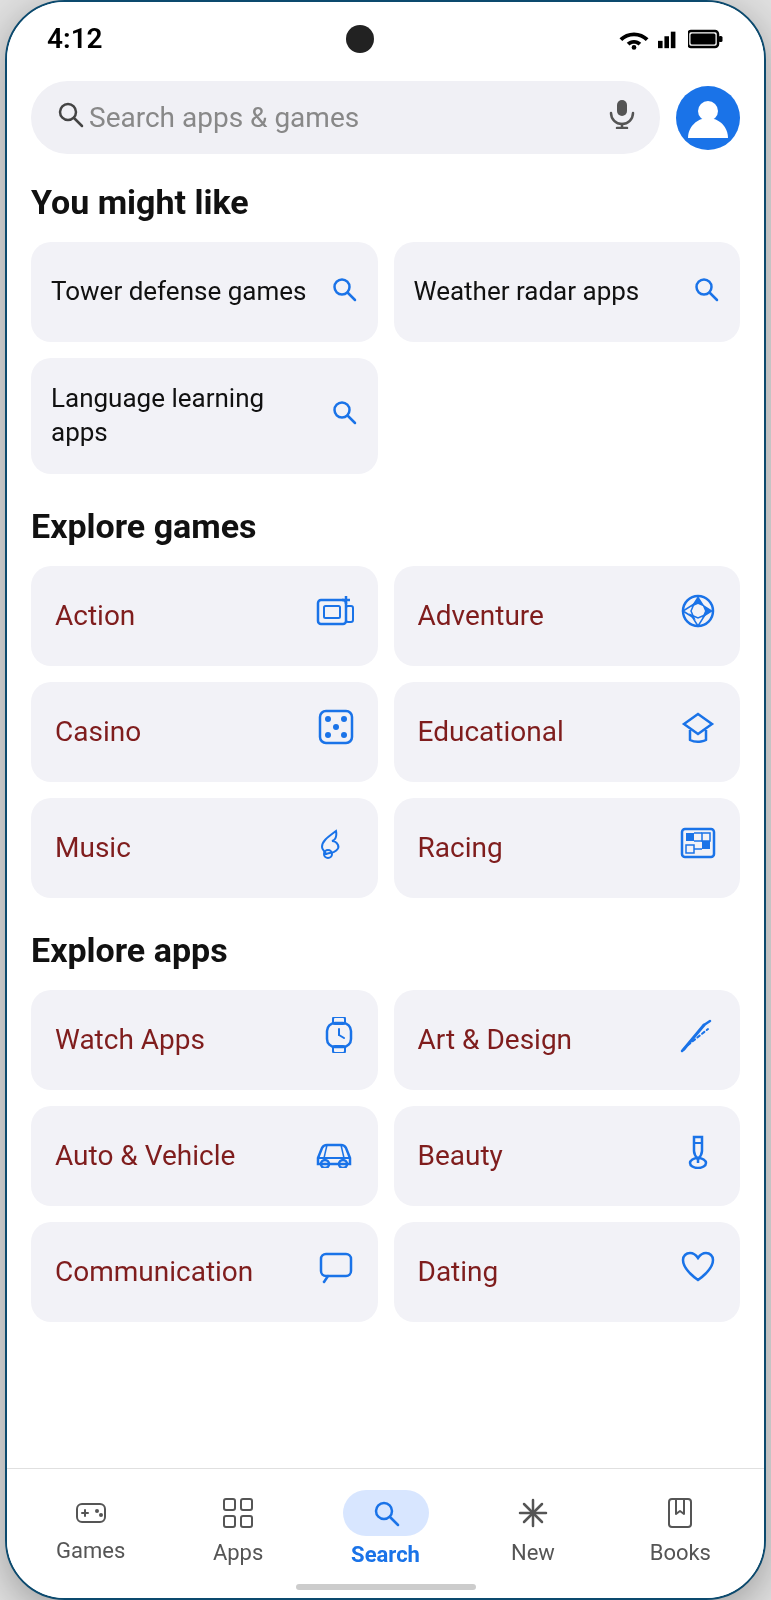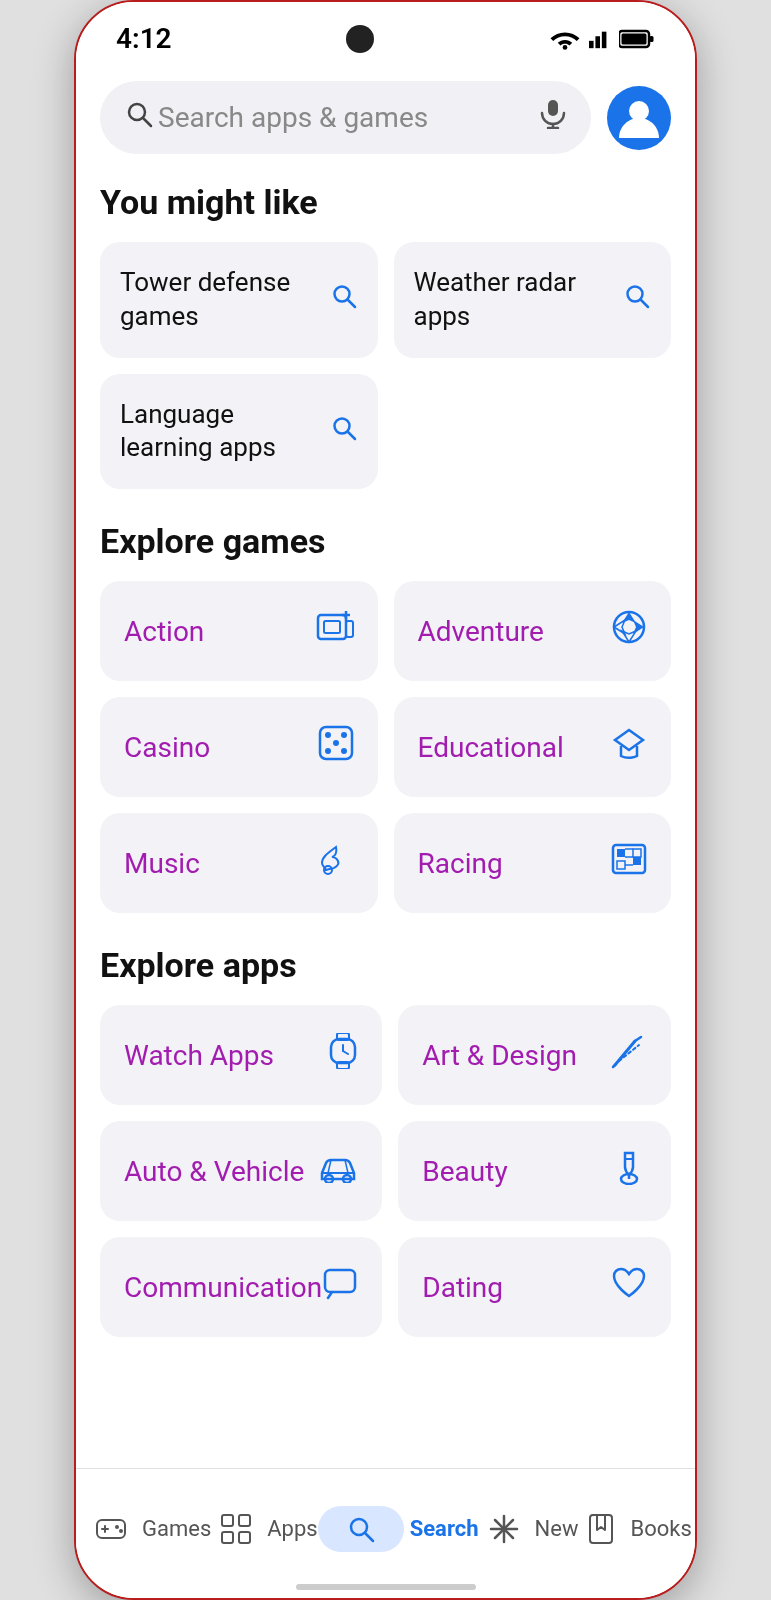--- a/index.html
+++ b/index.html
@@ -7,28 +7,28 @@
     body {
       background: #e0e0e0;
       display: flex;
       justify-content: center;
       align-items: center;
       min-height: 100vh;
       font-family: 'Roboto', Arial, sans-serif;
     }
 
     .phone-frame {
-      width: 623px;
+      width: 761px;
       height: 1600px;
       background: #fff;
       border-radius: 60px;
       overflow: hidden;
       position: relative;
       box-shadow: 0 10px 40px rgba(0,0,0,0.3);
-      border: 2px solid #b91c1c;
+      border: 2px solid #0c4a6e;
     }
 
     .status-bar {
       display: flex;
       justify-content: space-between;
       align-items: center;
       padding: 20px 40px 10px 40px;
       background: #fff;
     }
 
@@ -165,21 +165,21 @@
       padding: 26px 24px;
       display: flex;
       align-items: center;
       justify-content: space-between;
       cursor: pointer;
       min-height: 100px;
     }
 
     .category-text {
       font-size: 28px;
-      color: #a21caf;
+      color: #7f1d1d;
       font-weight: 400;
     }
 
     .category-icon {
       color: #1a73e8;
       font-size: 36px;
       flex-shrink: 0;
     }
 
     .section-gap {
@@ -196,21 +196,21 @@
       background: #fff;
       border-top: 1px solid #e0e0e0;
       display: flex;
       align-items: center;
       justify-content: space-around;
       padding: 0 10px 20px 10px;
     }
 
     .nav-item {
       display: flex;
-      flex-direction: row;
+      flex-direction: column;
       align-items: center;
       gap: 6px;
       cursor: pointer;
       flex: 1;
       padding-top: 10px;
     }
 
     .nav-label {
       font-size: 22px;
       color: #555;

